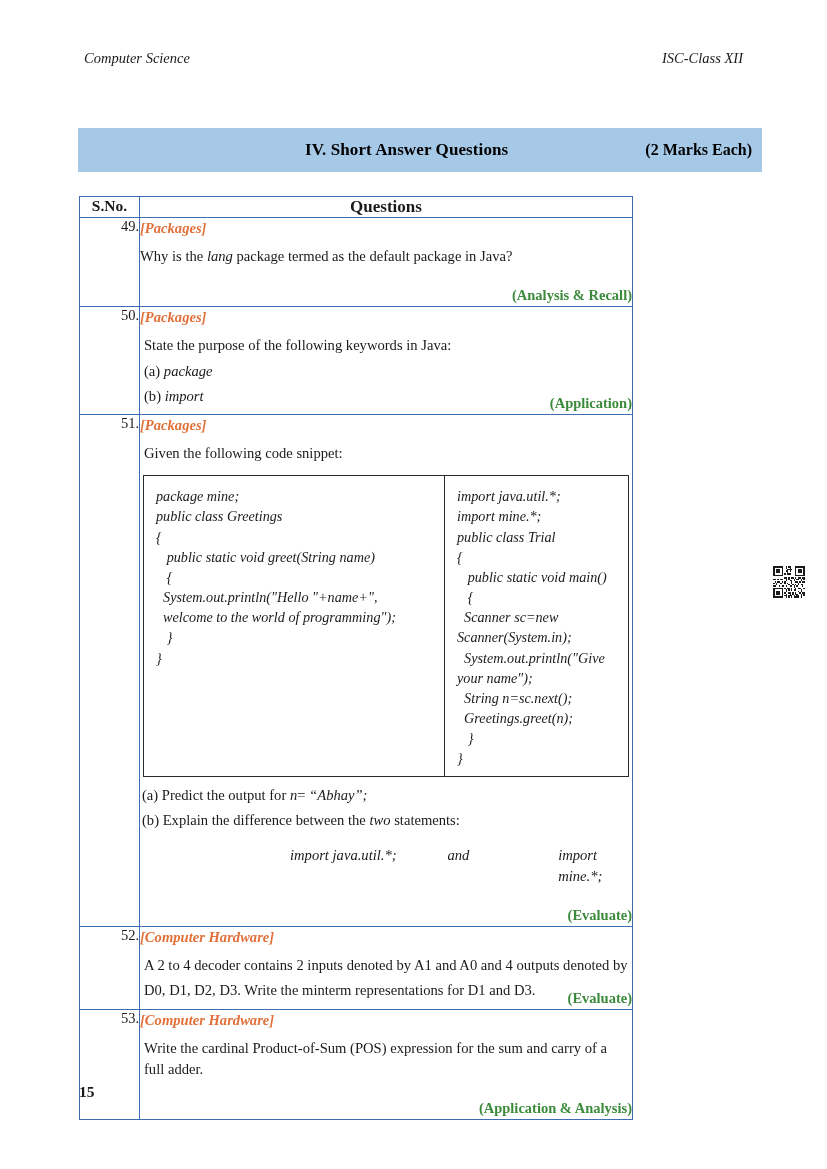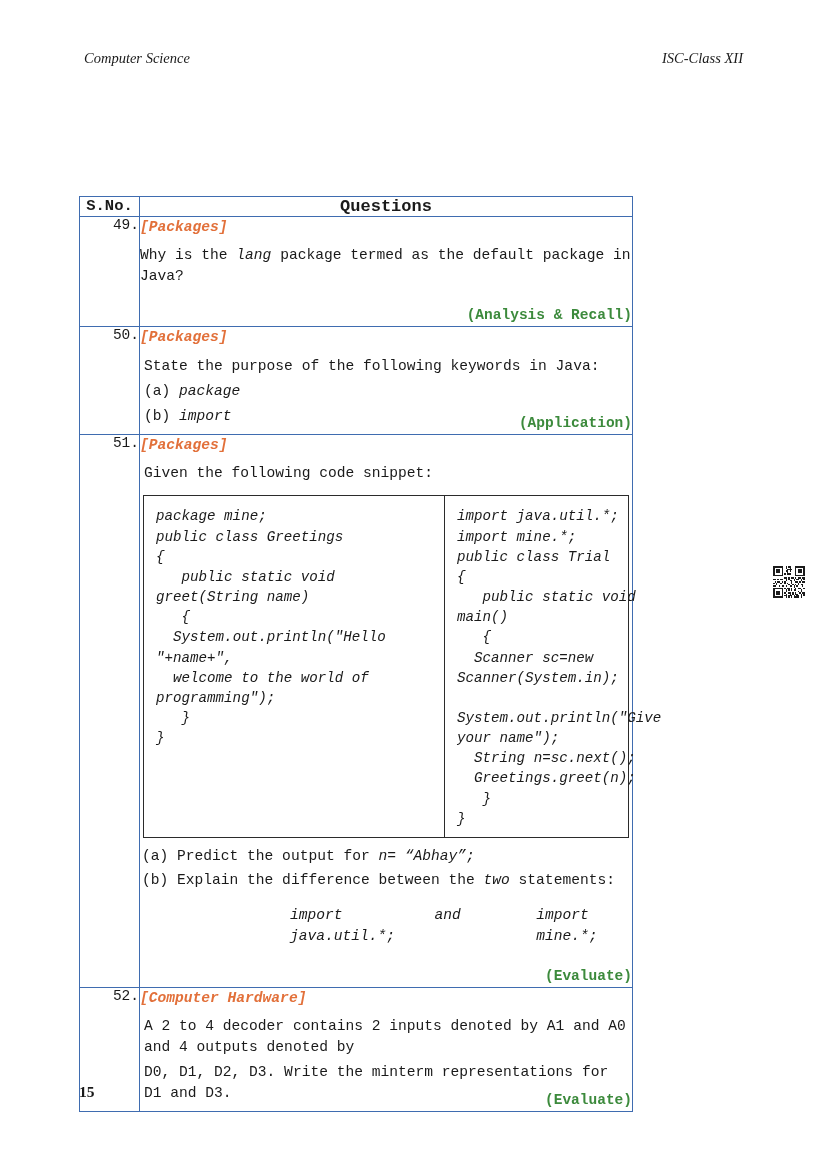--- a/index.html
+++ b/index.html
@@ -66,21 +66,20 @@
   }
 
   
   .qtable {
     position: absolute;
     top: 196px;
     left: 79px;
     width: 554px;
     border-collapse: collapse;
     table-layout: fixed;
-    font-family: Liberation Mono, monospace;
   }
   .qtable td, .qtable th {
     border: 1.6px solid #3f6cb0;
     vertical-align: top;
     padding: 0;
   }
   .col-sno { width: 60px; }
 
   .th-sno, .th-q {
     text-align: center;
@@ -182,20 +181,24 @@
 </head>
 <body>
 
 <div class="page">
 
   <div class="runhead">
     <div>Computer Science</div>
     <div>ISC-Class XII</div>
   </div>
 
+  <div class="banner">
+    <div class="banner-title">IV. Short Answer Questions</div>
+    <div class="banner-marks">(2 Marks Each)</div>
+  </div>
 
   <table class="qtable">
     <colgroup>
         <col class="col-sno">
         <col>
       </colgroup>
     <thead>
       <tr>
         <th class="th-sno">S.No.</th>
         <th class="th-q">Questions</th>
@@ -269,20 +272,28 @@
       <tr>
         <td class="cell-sno">52.</td>
         <td class="cell-q">
           <div class="tag">[Computer Hardware]</div>
           <p class="qline">A 2 to 4 decoder contains 2 inputs denoted by A1 and A0 and 4 outputs denoted by</p>
           <p class="qline">D0, D1, D2, D3. Write the minterm representations for D1 and D3.</p>
           <div class="skill inline-right">(Evaluate)</div>
         </td>
       </tr>
 
+      <tr>
+        <td class="cell-sno">53.</td>
+        <td class="cell-q">
+          <div class="tag">[Computer Hardware]</div>
+          <p class="qline">Write the cardinal Product-of-Sum (POS) expression for the sum and carry of a full adder.</p>
+          <div class="skill">(Application &amp; Analysis)</div>
+        </td>
+      </tr>
 
     </tbody>
   </table>
 
   <svg class="qr" viewBox="0 0 25 25" shape-rendering="crispEdges">
     <rect width="25" height="25" fill="#ffffff"></rect>
     <g fill="#1b1b1b">
       <rect x="1" y="1" width="7" height="1"></rect>
         <rect x="1" y="2" width="1" height="5"></rect>
         <rect x="7" y="2" width="1" height="5"></rect>

